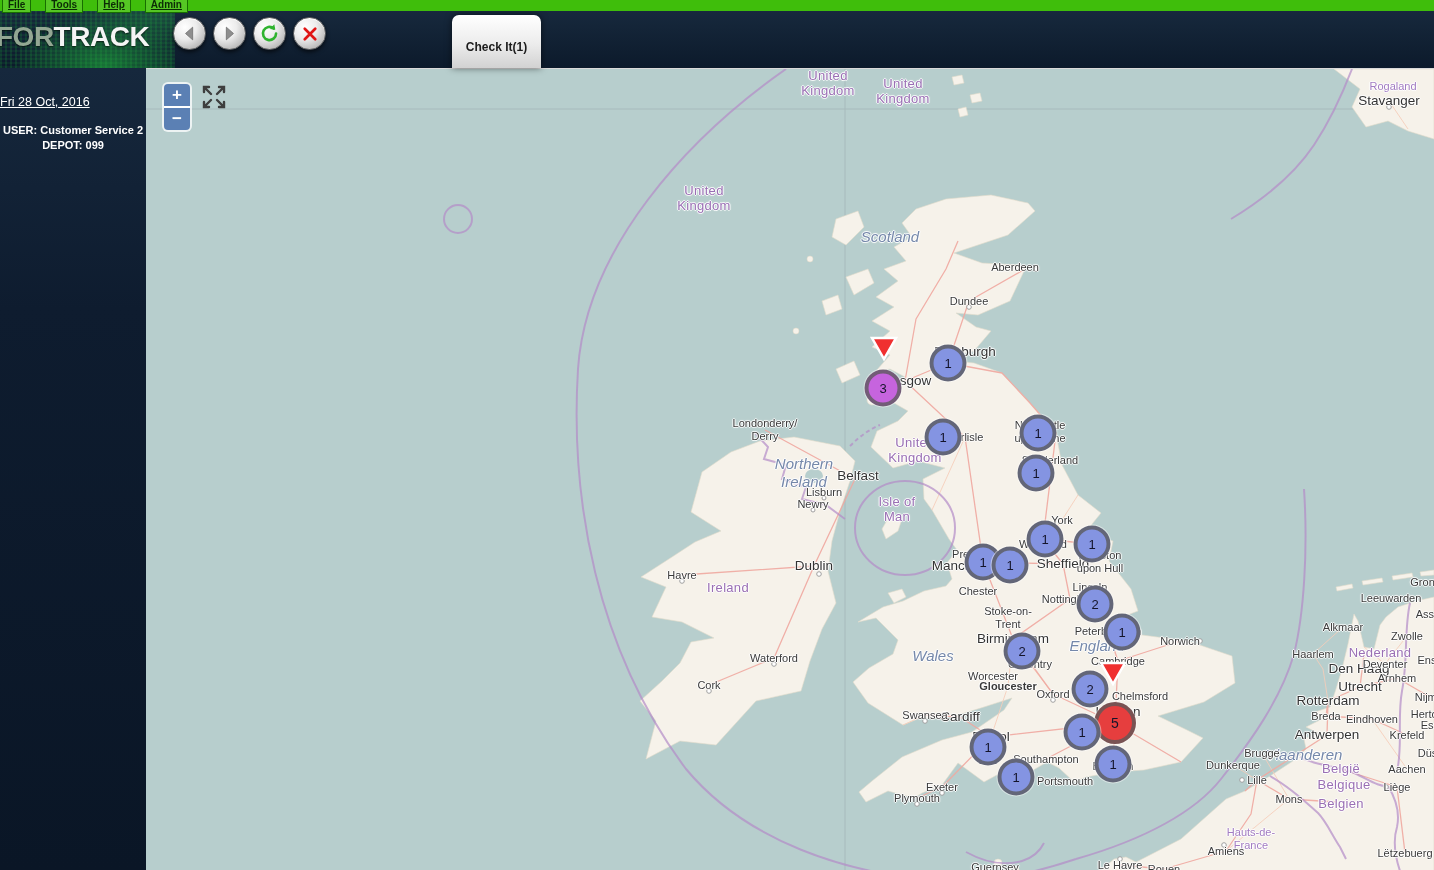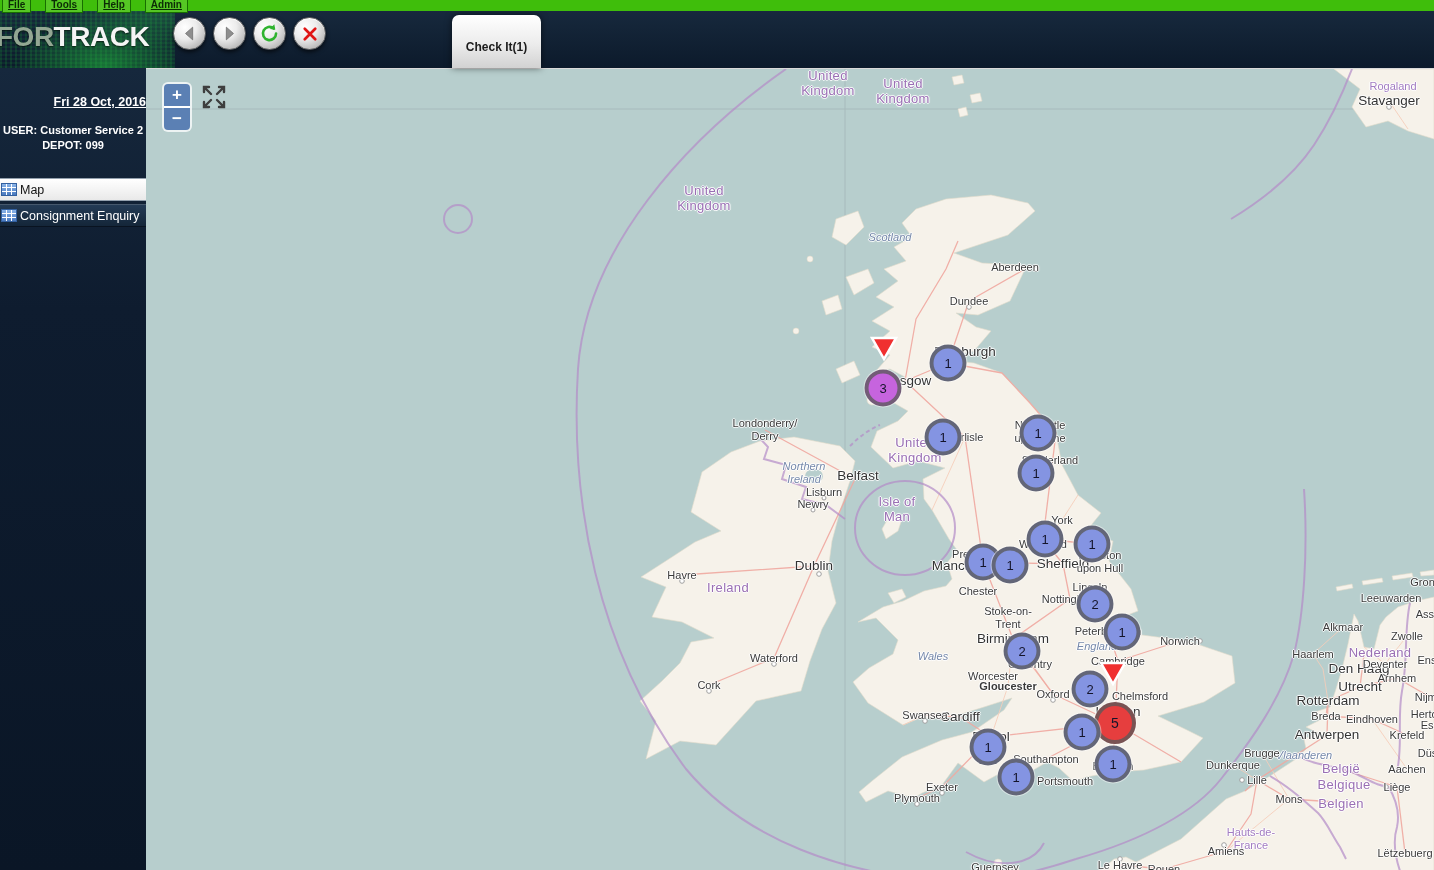--- a/index.html
+++ b/index.html
@@ -35,21 +35,21 @@
 
   .tab{position:absolute;left:452px;top:4px;width:89px;height:53px;
        background:linear-gradient(#ffffff,#ececec 55%,#d2d2d2);
        border-radius:7px 7px 0 0;box-shadow:0 0 7px rgba(0,0,0,.55);
        display:flex;align-items:center;justify-content:center;padding-top:10px;box-sizing:border-box;
        font-size:12px;font-weight:bold;color:#1c1c1c;cursor:pointer;z-index:20;}
 
   
   .sidebar{position:absolute;left:0;top:68px;width:146px;height:802px;color:#fff;
            background:linear-gradient(180deg,#16283d 0%,#0e1c2f 30%,#0a1626 100%);z-index:10;}
-  .sdate{margin-top:27px;text-align:right;font-size:12.5px;font-weight:bold;text-decoration:underline;white-space:nowrap;}
+  .sdate{margin-top:27px;text-align:left;font-size:12.5px;font-weight:normal;text-decoration:underline;white-space:nowrap;}
   .suser{margin-top:15px;text-align:center;font-size:11px;font-weight:bold;white-space:nowrap;}
   .sdepot{margin-top:3px;text-align:center;font-size:11px;font-weight:bold;}
   .smenu{margin-top:27px;}
   .srow{height:21px;display:flex;align-items:center;gap:3px;font-size:12.5px;padding-left:1px;cursor:pointer;white-space:nowrap;}
   .srow.active{background:linear-gradient(#ffffff,#e9e9e9);color:#141414;
                border-top:1px solid #93a0ad;border-bottom:1px solid #93a0ad;}
   .srow:not(.active){background:linear-gradient(#243b55,#142639);color:#fff;margin-top:3px;
                border-top:1px solid #46586c;border-bottom:1px solid #091320;}
   .tblicon{display:inline-block;width:14px;height:11px;border:1px solid #33609f;flex:none;
     background:
@@ -64,21 +64,21 @@
        overflow:hidden;border-top:1px solid #d9d9d9;cursor:grab;}
   .map svg.base{position:absolute;left:0;top:0;}
 
   .lbl{position:absolute;transform:translate(-50%,-50%);white-space:pre-line;text-align:center;
        line-height:1.18;pointer-events:none;
        text-shadow:1px 0 0 rgba(255,255,255,.85),-1px 0 0 rgba(255,255,255,.85),
                    0 1px 0 rgba(255,255,255,.85),0 -1px 0 rgba(255,255,255,.85),0 0 3px rgba(255,255,255,.8);}
   .lbl.city{font-size:11px;color:#3a3a3a;}
   .lbl.big{font-size:13.5px;color:#333;}
   .lbl.country{font-size:13px;color:#9a6fb4;letter-spacing:.3px;}
-  .lbl.region{font-size:11px;font-style:italic;color:#7588aa;}
+  .lbl.region{font-size:15px;font-style:italic;color:#7588aa;}
   .lbl.regionp{font-size:11px;color:#a27cc2;}
 
   .cluster{position:absolute;transform:translate(-50%,-50%);border-radius:50%;
            display:flex;align-items:center;justify-content:center;cursor:pointer;
            font-size:13px;color:#14142a;border:4px solid rgba(90,90,90,.78);
            box-shadow:0 0 0 1px rgba(255,255,255,.45);}
   .cluster.blue{width:29px;height:29px;background:#8494e2;}
   .cluster.purple{width:29px;height:29px;background:#c664de;}
   .cluster.red{width:34px;height:34px;background:#e63e3e;font-size:14px;}
   .pin{position:absolute;transform:translate(-50%,-48%);cursor:pointer;line-height:0;}
@@ -129,30 +129,20 @@
     </div>
   <div class="tab">
     <span>Check It(1)</span>
   </div>
 </div>
 
 <div class="sidebar">
   <div class="sdate">Fri 28 Oct, 2016</div>
   <div class="suser">USER: Customer Service 2</div>
   <div class="sdepot">DEPOT: 099</div>
-  <div class="smenu">
-      <div class="srow active">
-        <span class="tblicon"></span>
-        <span>Map</span>
-      </div>
-      <div class="srow">
-        <span class="tblicon"></span>
-        <span>Consignment Enquiry</span>
-      </div>
-    </div>
 </div>
 
 <div class="map">
   <svg class="base" width="1288" height="802" viewBox="0 0 1288 802">
     <rect x="0" y="0" width="1288" height="802" fill="#b7cecd"></rect>
 
     <g stroke="#8d9aa0" stroke-width="1" opacity="0.38">
       <line x1="699" y1="0" x2="699" y2="802"></line>
       <line x1="0" y1="40" x2="1288" y2="40"></line>
     </g>

